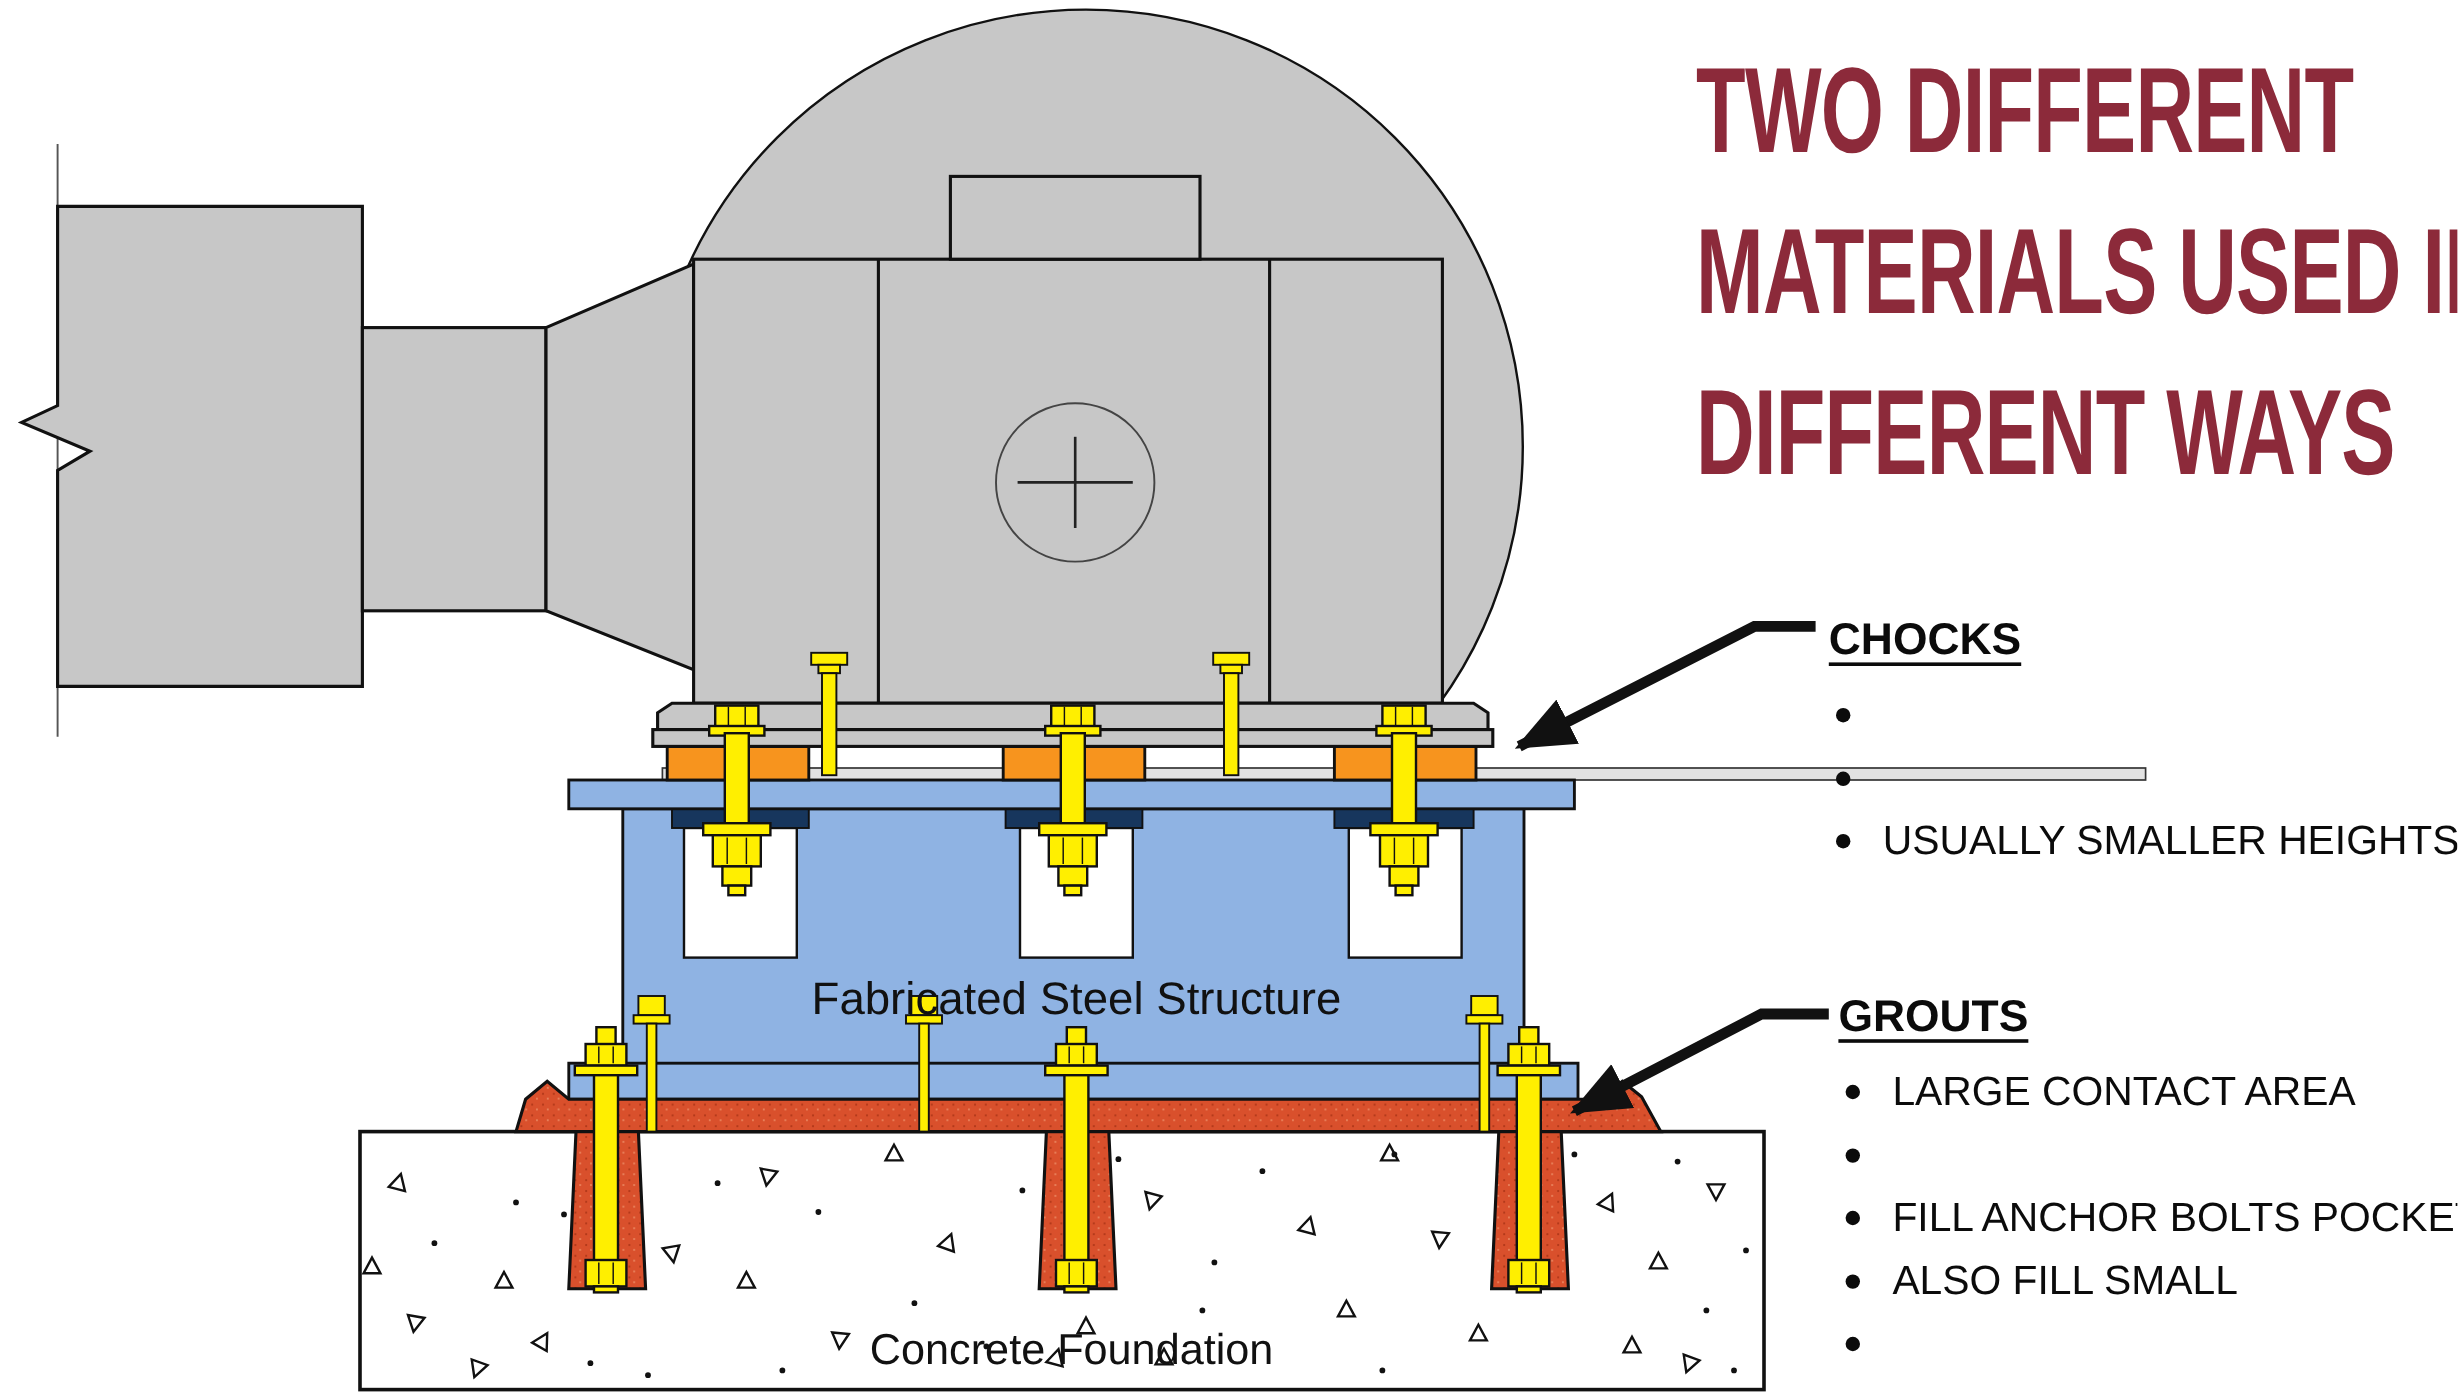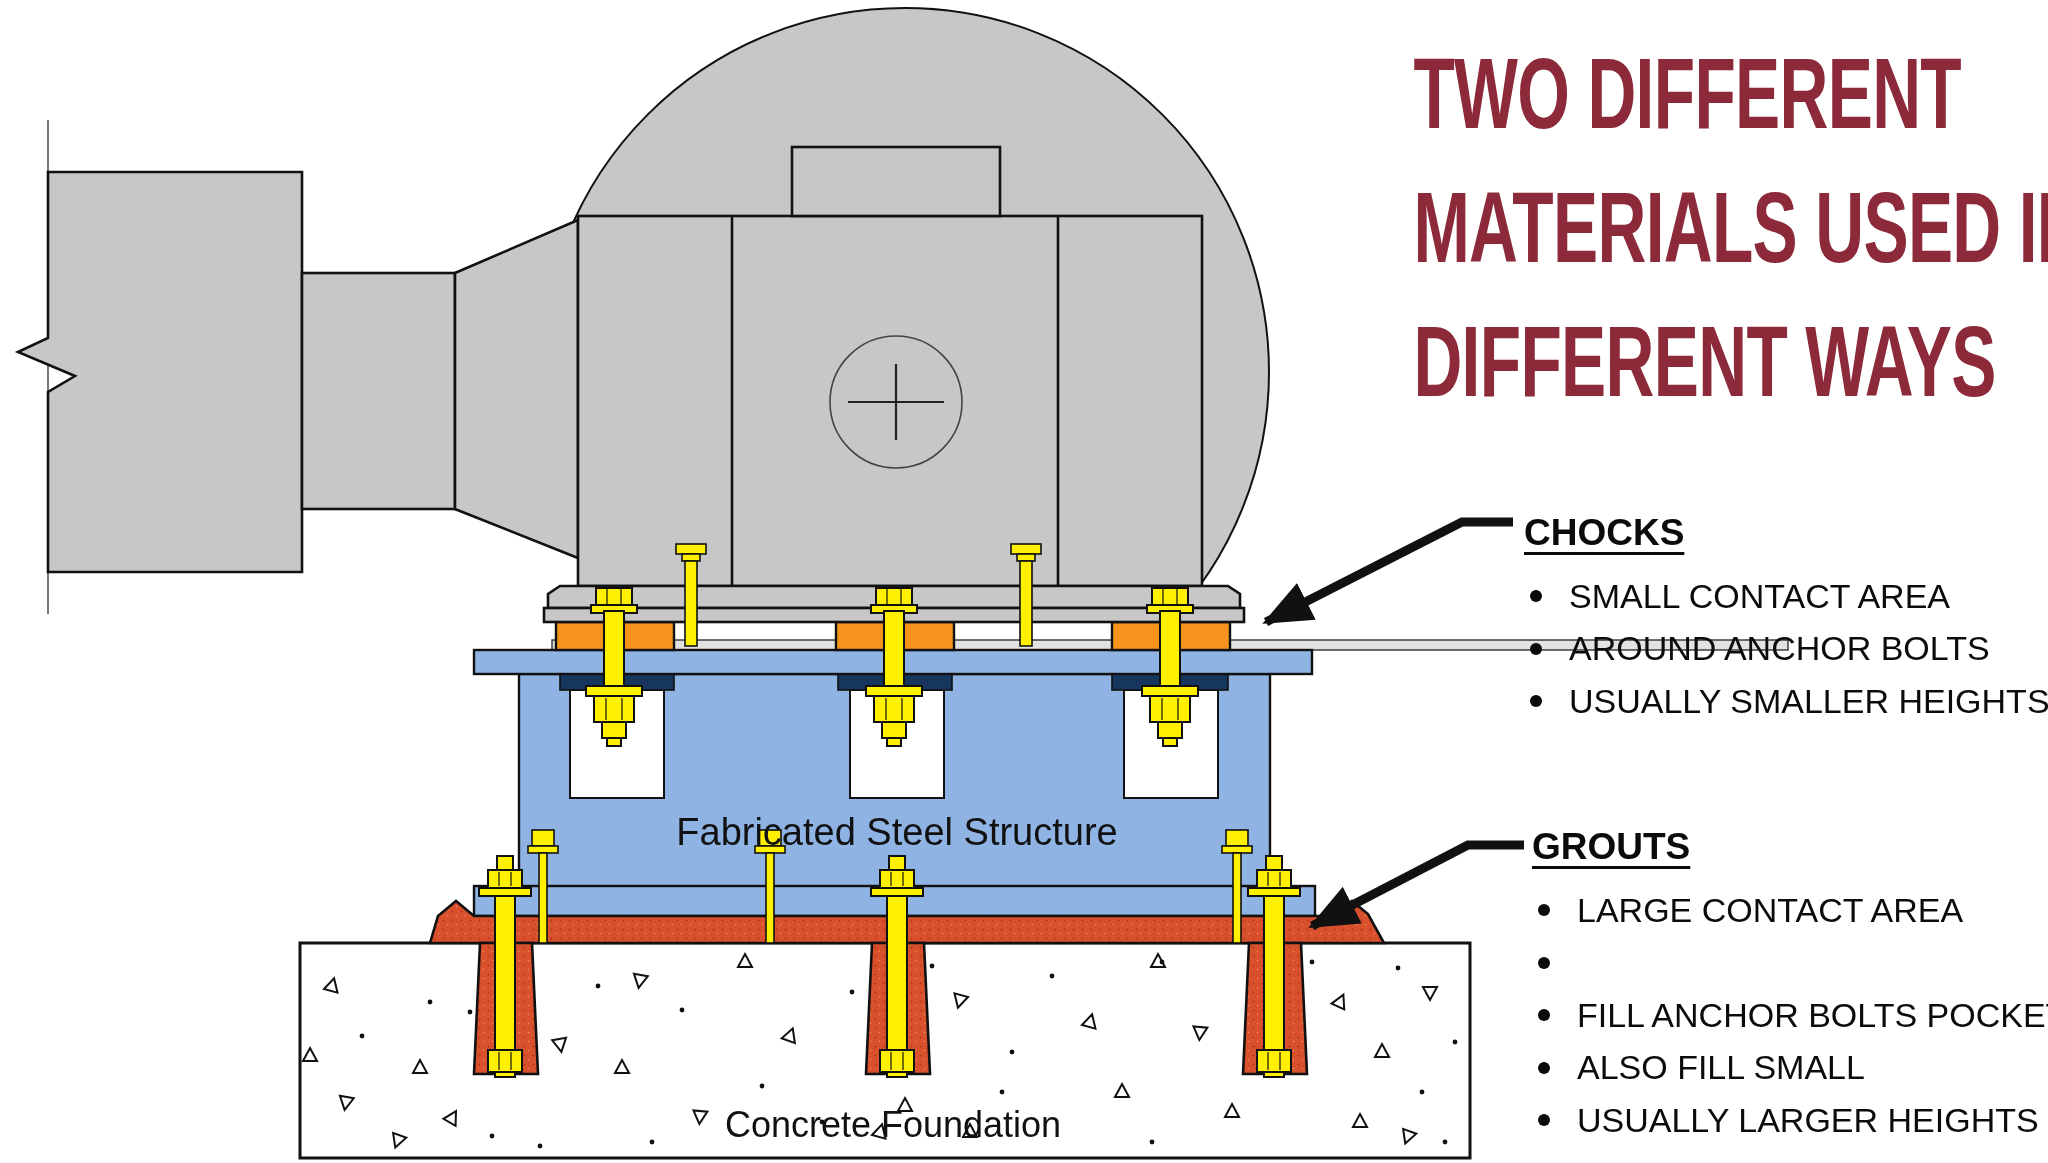--- a/index.html
+++ b/index.html
@@ -239,25 +239,23 @@
     <div>TWO DIFFERENT</div>
     <div>MATERIALS USED IN</div>
     <div>DIFFERENT WAYS</div>
   </div>
 
   <div class="panel chocks-panel">
     <h3>CHOCKS</h3>
     <ul>
       <li>
           <span class="dot"></span>
-          <span class="txt">SMALL CONTACT AREA</span>
-        </li>
-      <li>
-          <span class="dot"></span>
-          <span class="txt">AROUND ANCHOR BOLTS</span>
+        </li>
+      <li>
+          <span class="dot"></span>
         </li>
       <li>
           <span class="dot"></span>
           <span class="txt">USUALLY SMALLER HEIGHTS</span>
         </li>
     </ul>
   </div>
 
   <div class="panel grouts-panel">
     <h3>GROUTS</h3>
@@ -272,17 +270,16 @@
       <li>
           <span class="dot"></span>
           <span class="txt">FILL ANCHOR BOLTS POCKETS</span>
         </li>
       <li>
           <span class="dot"></span>
           <span class="txt">ALSO FILL SMALL</span>
         </li>
       <li>
           <span class="dot"></span>
-          <span class="txt">USUALLY LARGER HEIGHTS</span>
         </li>
     </ul>
   </div>
 </div>
 
 </body></html>

